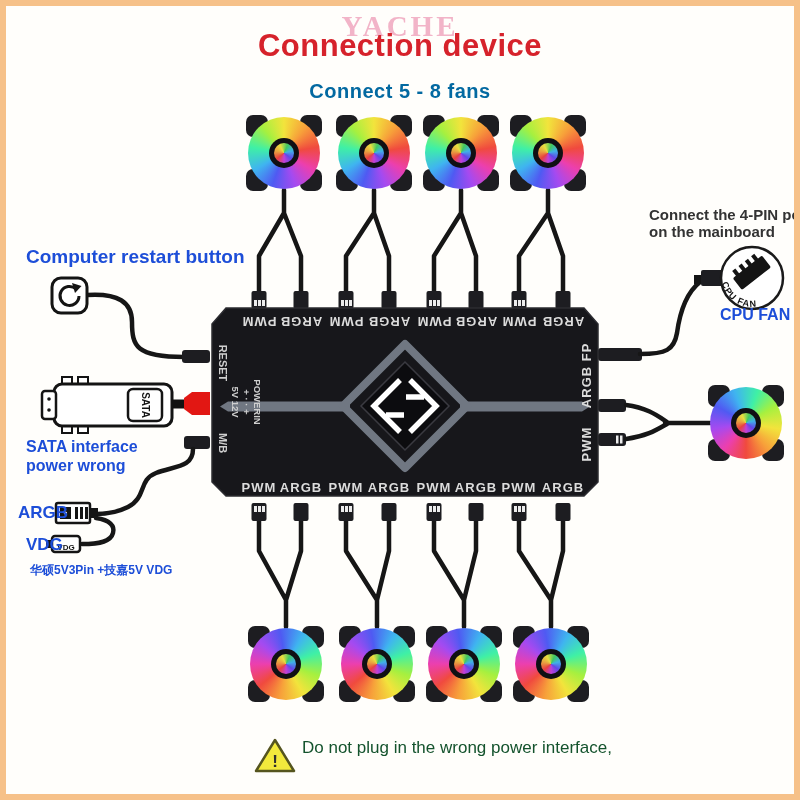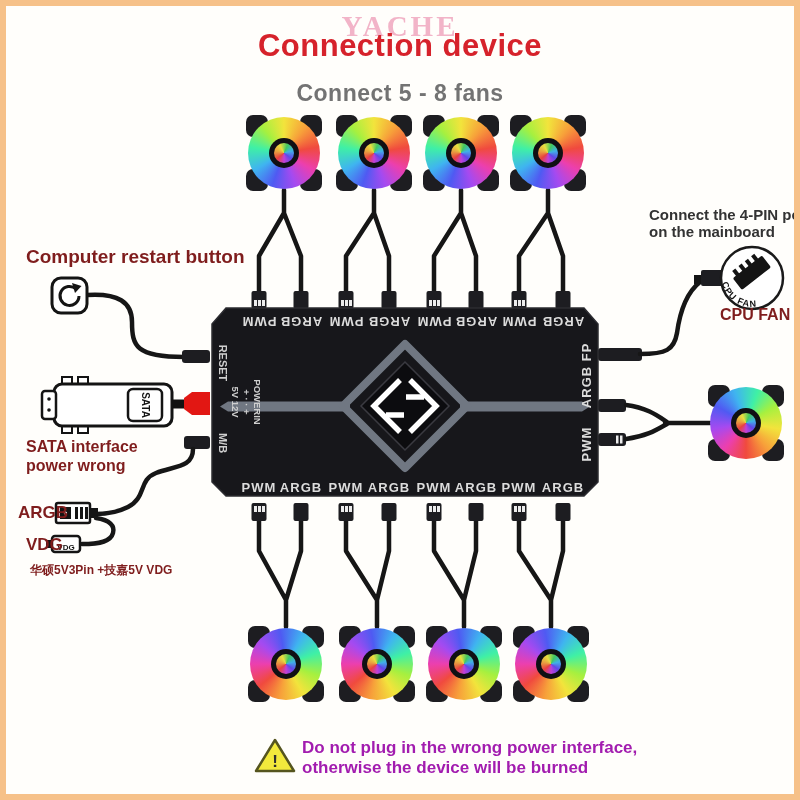--- a/index.html
+++ b/index.html
@@ -5,22 +5,22 @@
   html,body{margin:0;padding:0;background:#fff;}
   .frame{
     position:relative;width:800px;height:800px;box-sizing:border-box;
     background:#fffefb;border:6px solid #f6c189;overflow:hidden;
     font-family:"Liberation Sans",sans-serif;
   }
   .abs{position:absolute;white-space:nowrap;}
   .center{left:0;right:0;text-align:center;}
   .watermark{top:4px;font-family:"Liberation Serif",serif;font-size:29px;letter-spacing:3px;color:#f2b4c8;font-weight:bold;}
   .title{top:22px;font-size:31px;font-weight:bold;color:#d6222b;letter-spacing:.5px;}
-  .subtitle{top:74px;font-size:23px;font-weight:bold;color:#737373;letter-spacing:.5px;}
-  .lbl{color:#7f1d1d;font-weight:bold;}
+  .subtitle{top:74px;font-size:20px;font-weight:bold;color:#0369a1;letter-spacing:.5px;}
+  .lbl{color:#1d4ed8;font-weight:bold;}
   .diagram{position:absolute;left:0;top:0;width:788px;height:788px;}
 
   
   .cable{fill:none;stroke:#161616;stroke-width:4.5;stroke-linecap:round;stroke-linejoin:round;}
   .cable-thick{fill:none;stroke:#111;stroke-width:9;stroke-linecap:butt;}
   .plug{fill:#1d1d21;}
   .pin{fill:#ececec;}
   .outline{fill:#fff;stroke:#141414;}
   .hublabel{font-family:"Liberation Sans",sans-serif;font-weight:bold;fill:#dcdcdc;letter-spacing:1px;text-anchor:middle;}
   .hublabel-sm{font-family:"Liberation Sans",sans-serif;font-weight:bold;fill:#cfcfcf;text-anchor:middle;}
@@ -334,18 +334,17 @@
   <div class="abs lbl" style="left:20px;top:529px;font-size:17px;font-weight:600">VDG</div>
   <div class="abs lbl" style="left:24px;top:556px;font-size:12px">华硕5V3Pin +技嘉5V VDG</div>
 
   <div class="abs lbl" style="left:643px;top:200px;font-size:15px;line-height:17px;color:#333">
     <div>Connect the 4-PIN port</div>
     <div>on the mainboard</div>
   </div>
 
   <div class="abs lbl" style="left:714px;top:300px;font-size:16px">CPU FAN</div>
 
-  <div class="abs" style="left:296px;top:732px;font-size:17px;line-height:20px;font-weight:bold;color:#a21caf">
+  <div class="abs" style="left:296px;top:732px;font-size:17px;line-height:20px;font-weight:normal;color:#14532d">
     <div>Do not plug in the wrong power interface,</div>
-    <div>otherwise the device will be burned</div>
   </div>
 
 </div>
 
 </body></html>

